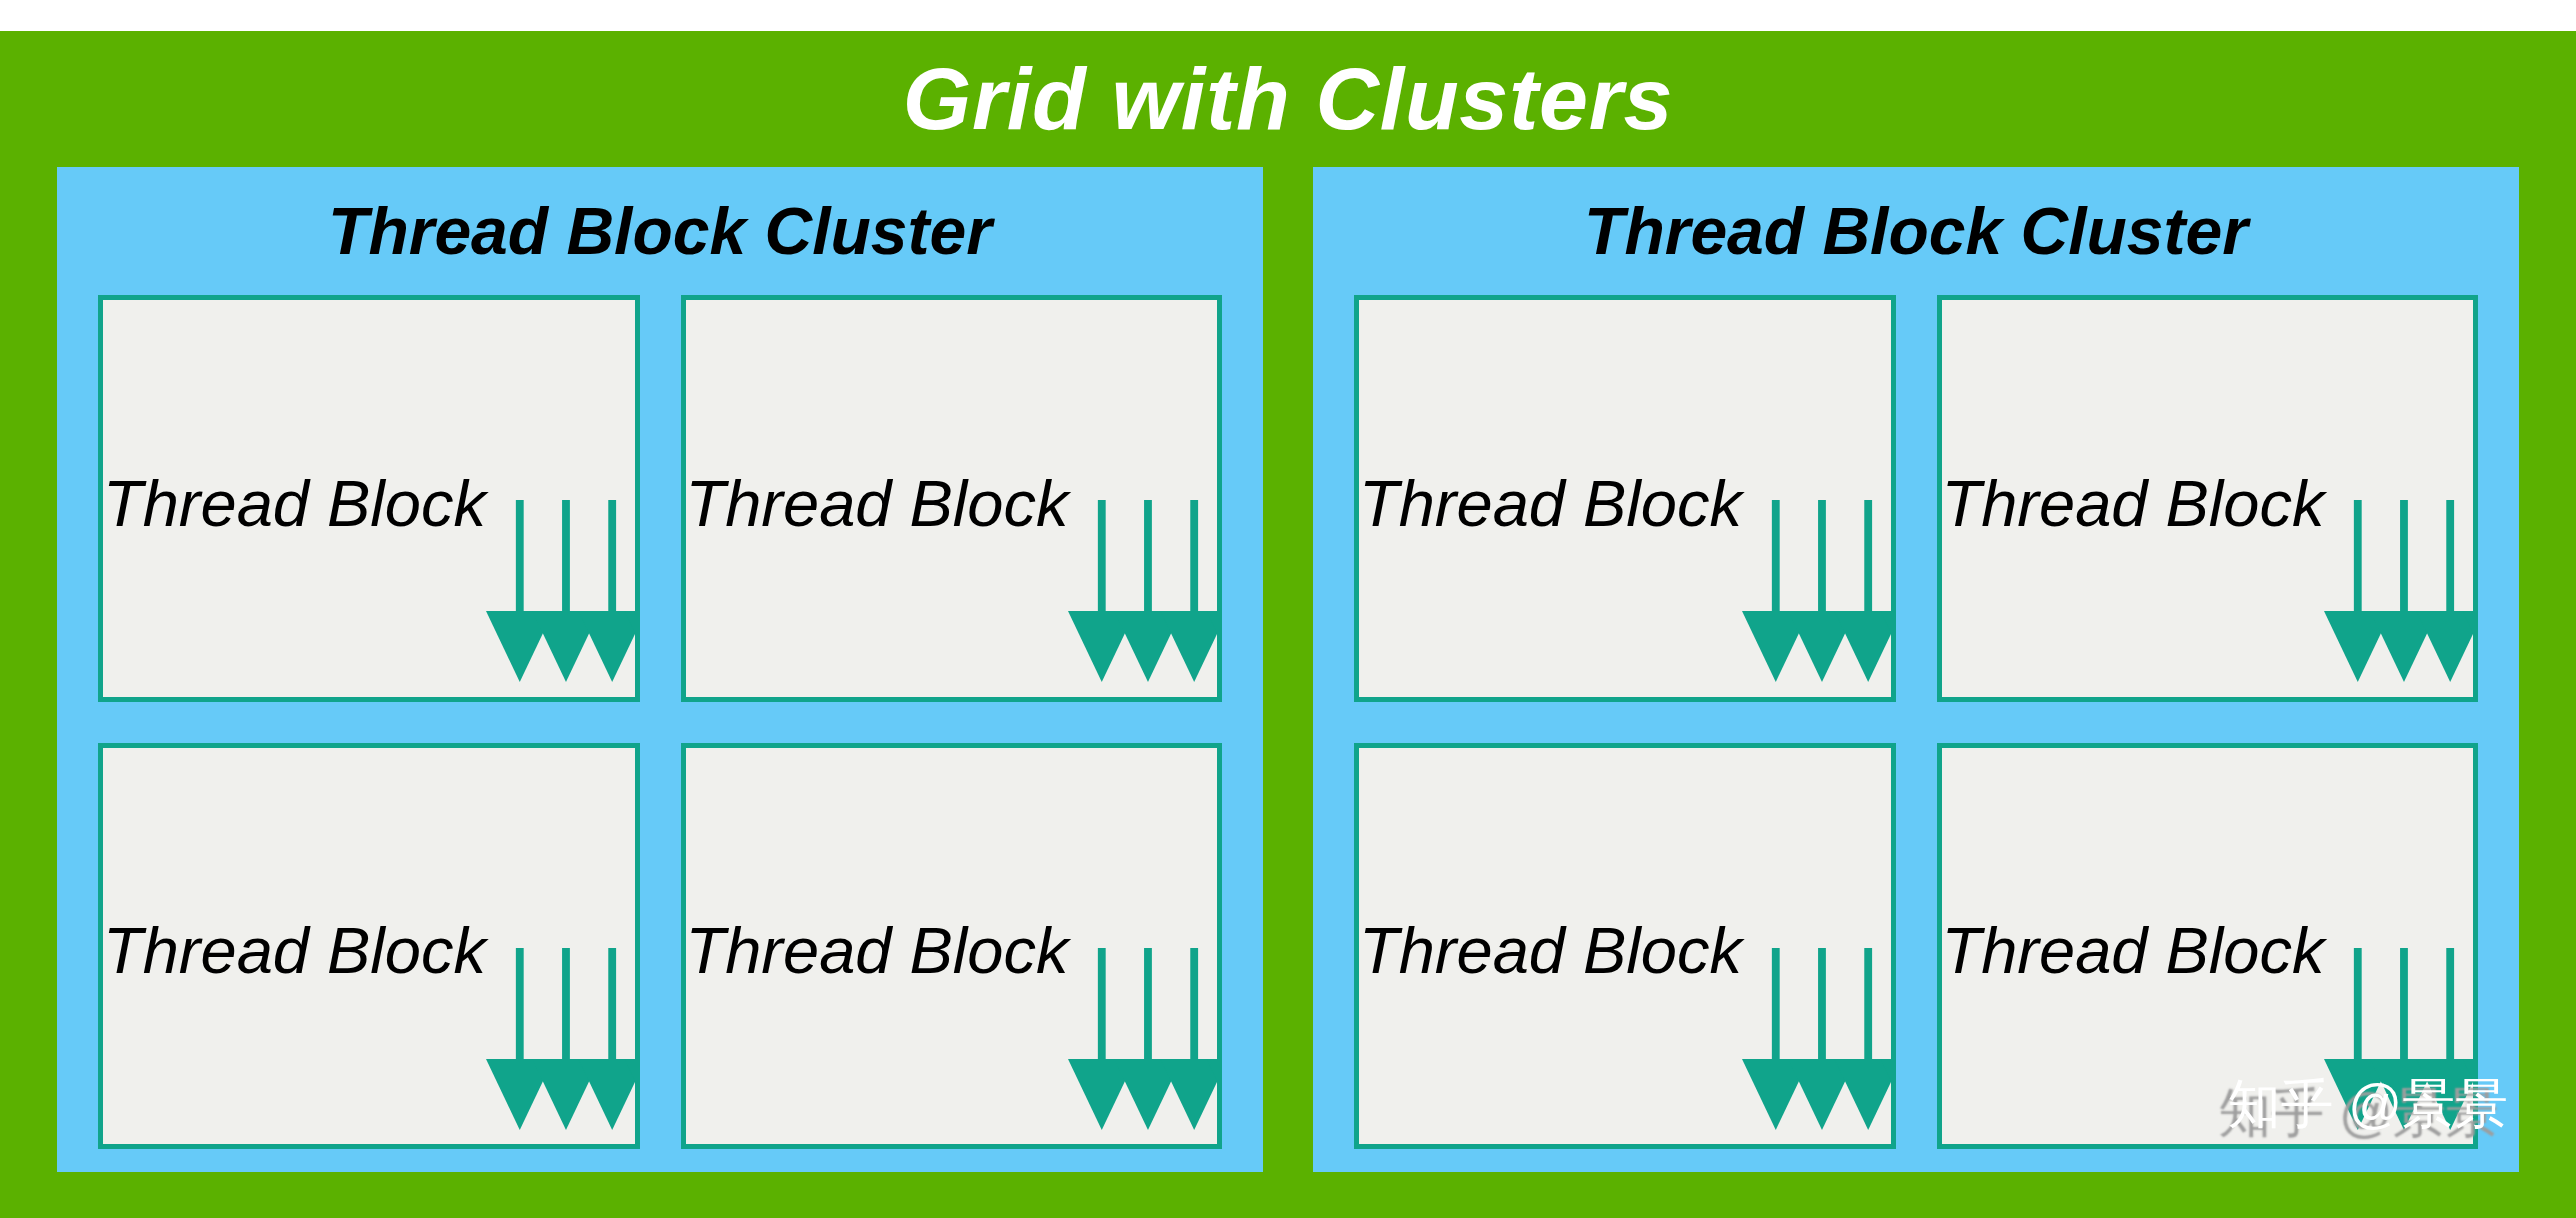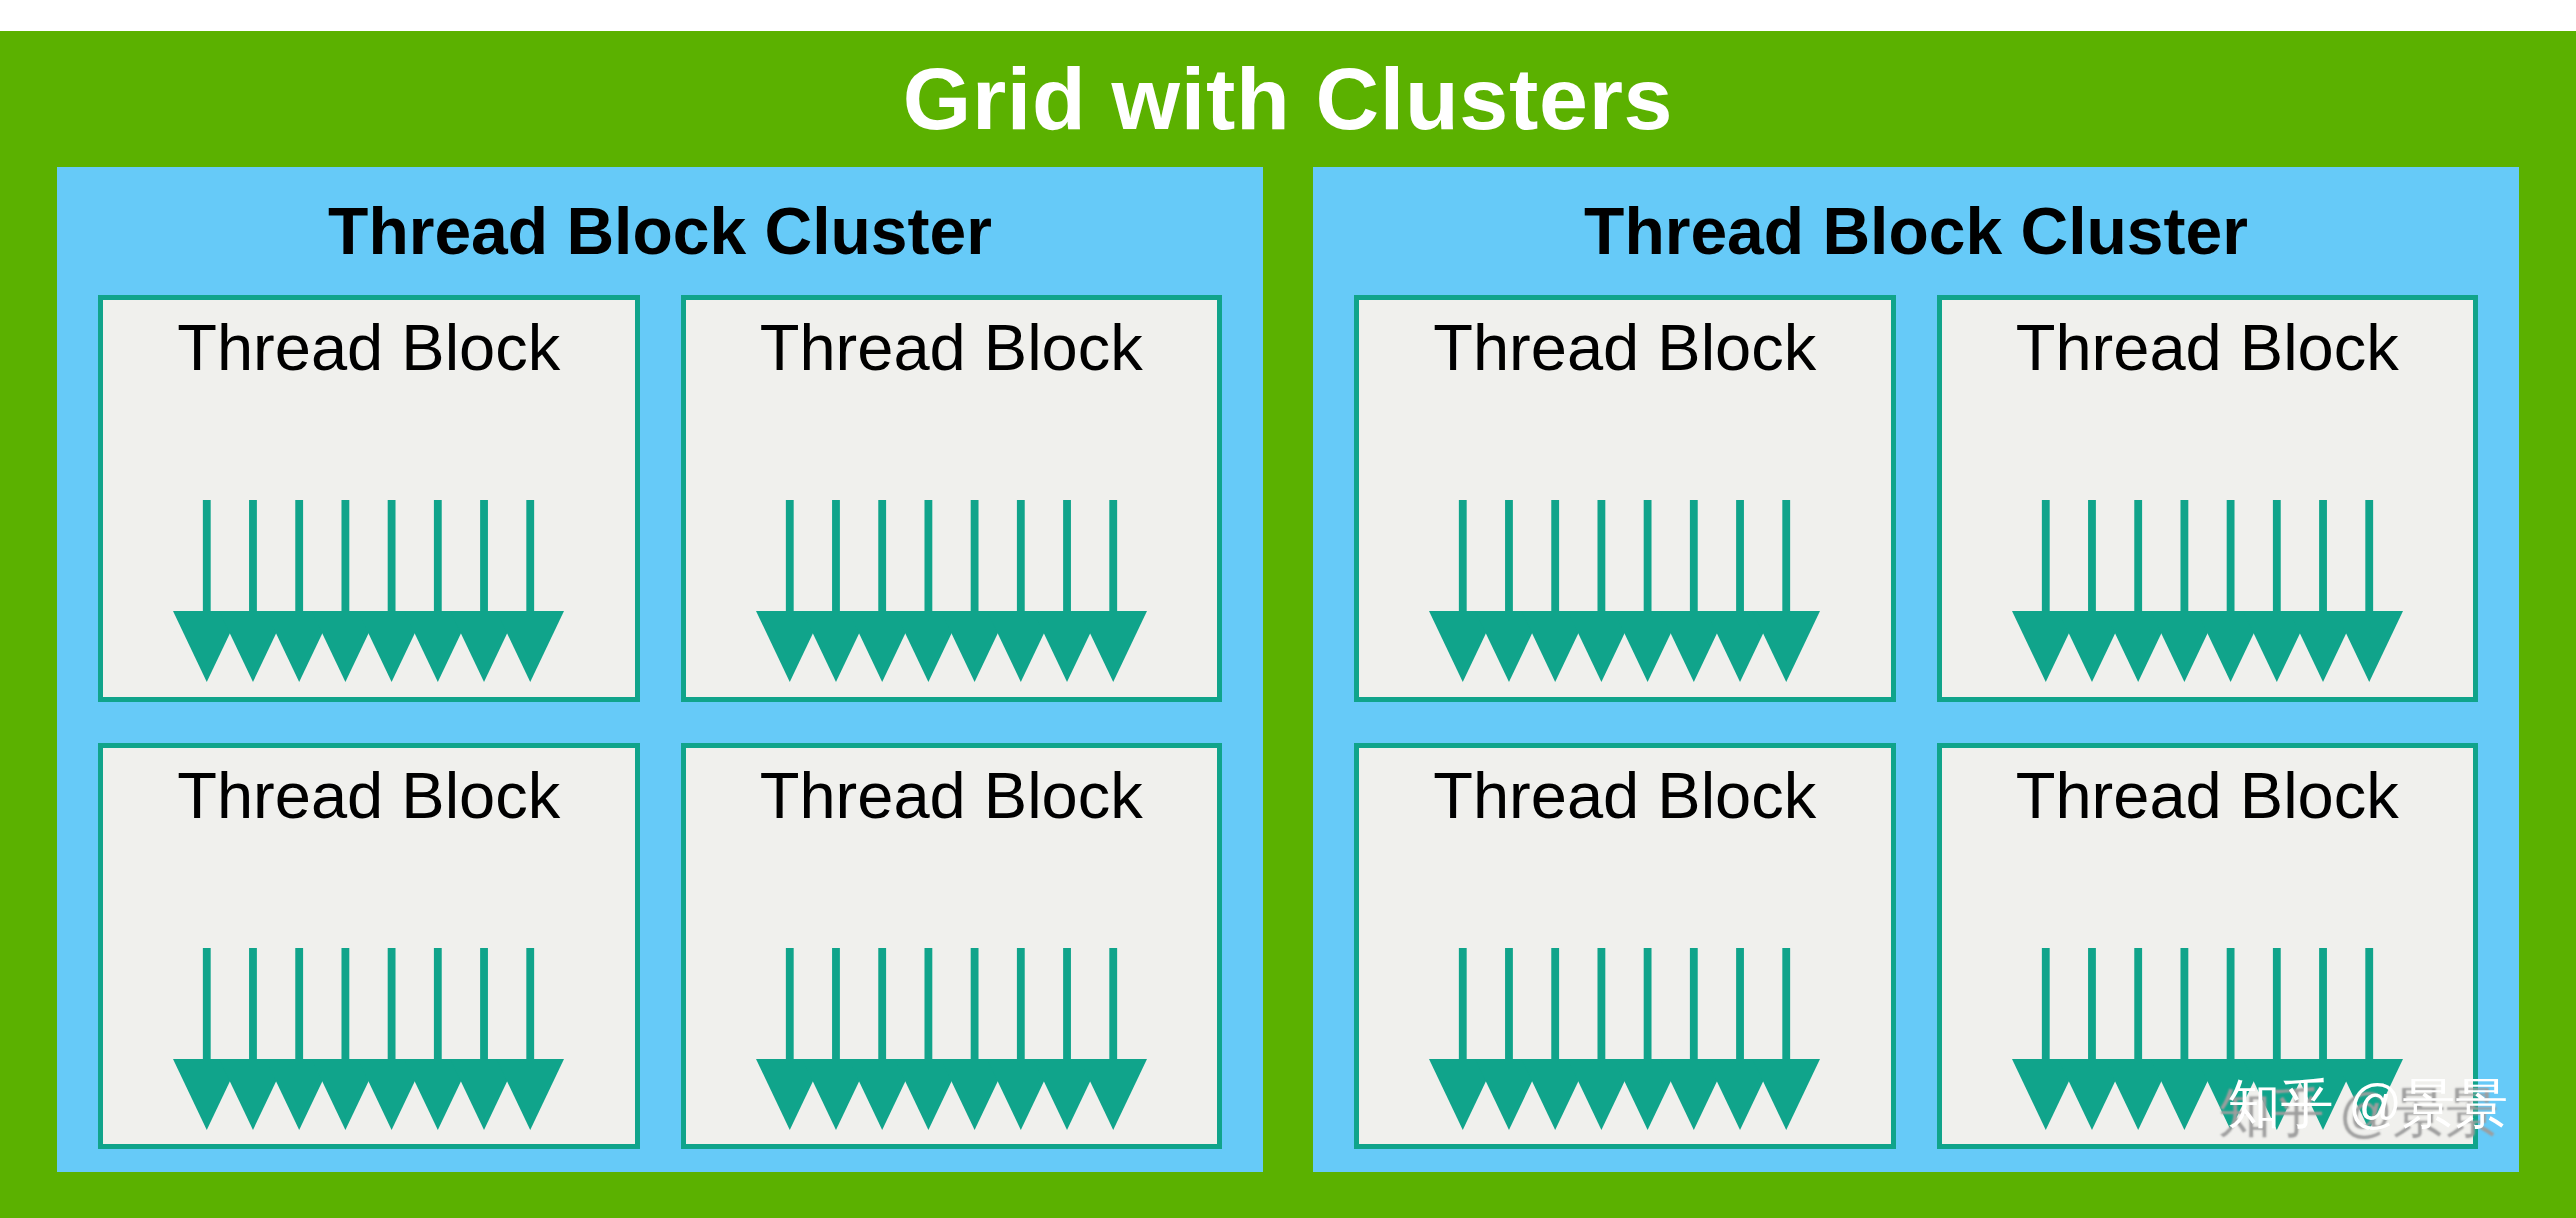--- a/index.html
+++ b/index.html
@@ -25,20 +25,21 @@
 
   .top-strip{
     height:31px;
     background:#ffffff;
   }
 
   .grid-container{
     position:absolute;
     left:0; top:31px; right:0; bottom:0;
     background:var(--green);
+    font-style:italic;
   }
 
   .grid-title{
     height:136px;
     display:flex;
     align-items:center;
     justify-content:center;
     color:var(--title-text);
     font-size:88px;
     font-weight:bold;
@@ -76,21 +77,21 @@
     grid-template-columns:1fr 1fr;
     column-gap:41px;
     row-gap:41px;
     padding:0 41px 23px 41px;
   }
 
   .thread-block{
     background:var(--block-bg);
     border:5.7px solid var(--teal);
     display:flex;
-    flex-direction:column;
+    flex-direction:row;
     align-items:center;
     overflow:hidden;
   }
 
   .block-label{
     margin-top:10px;
     color:var(--label-text);
     font-size:65px;
     font-weight:normal;
     white-space:nowrap;

